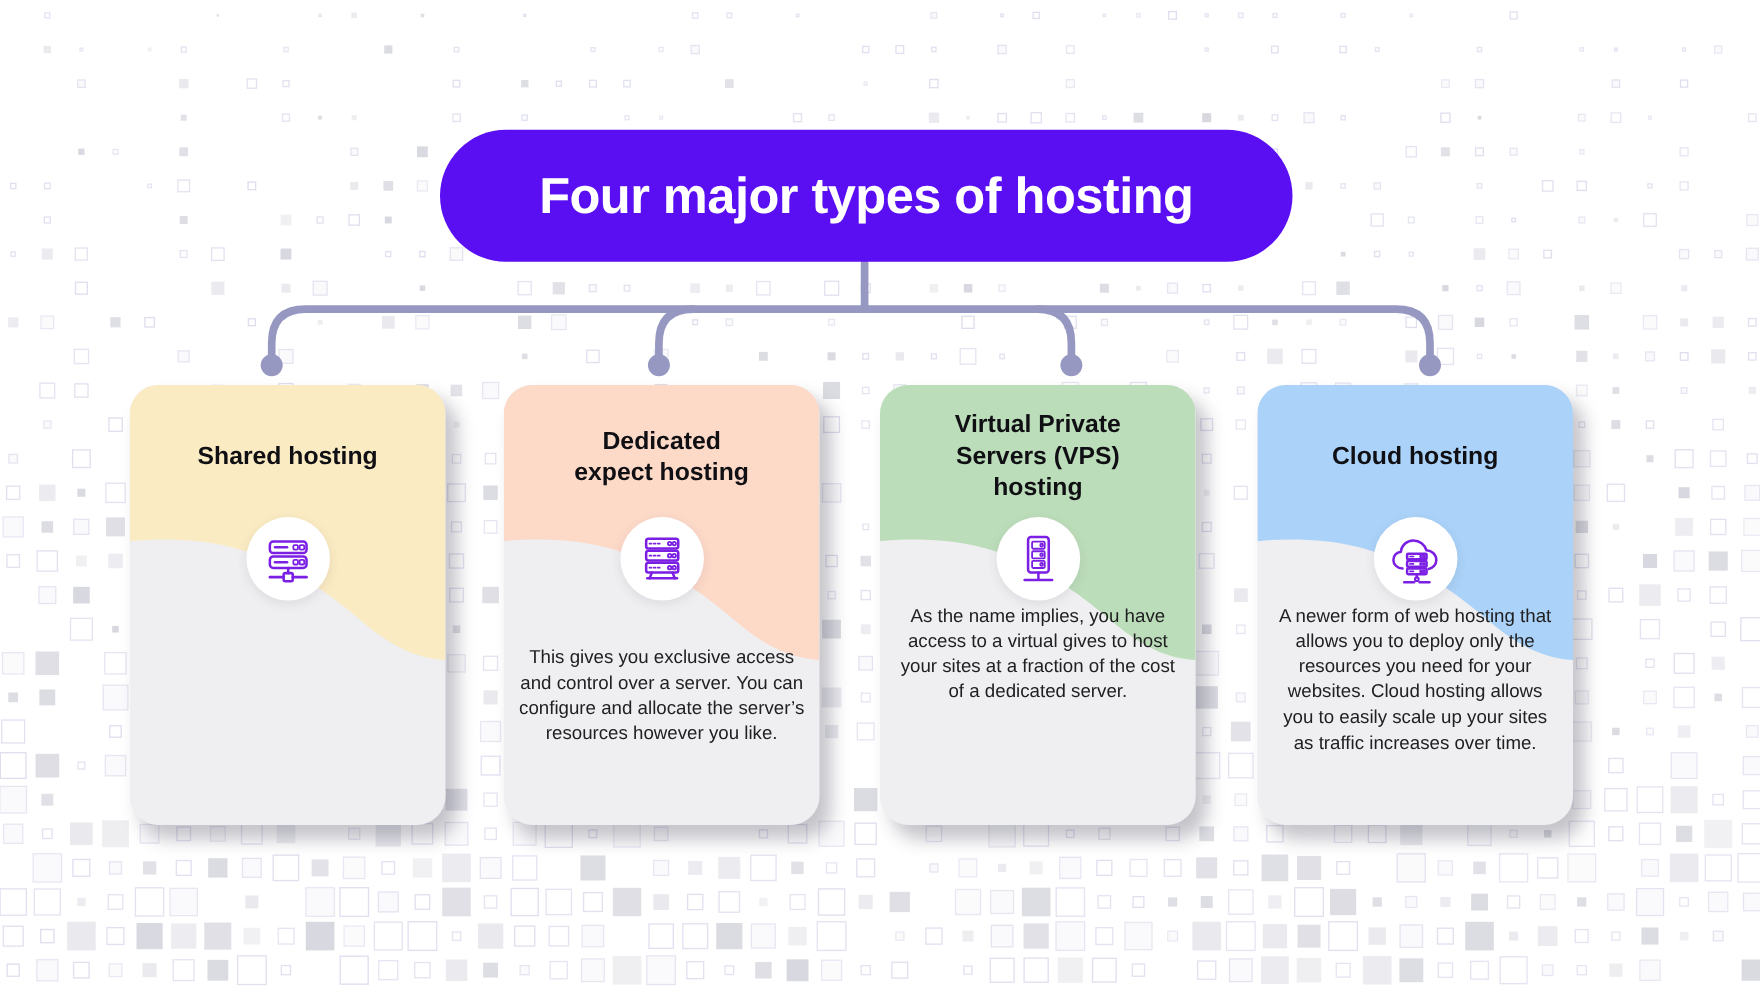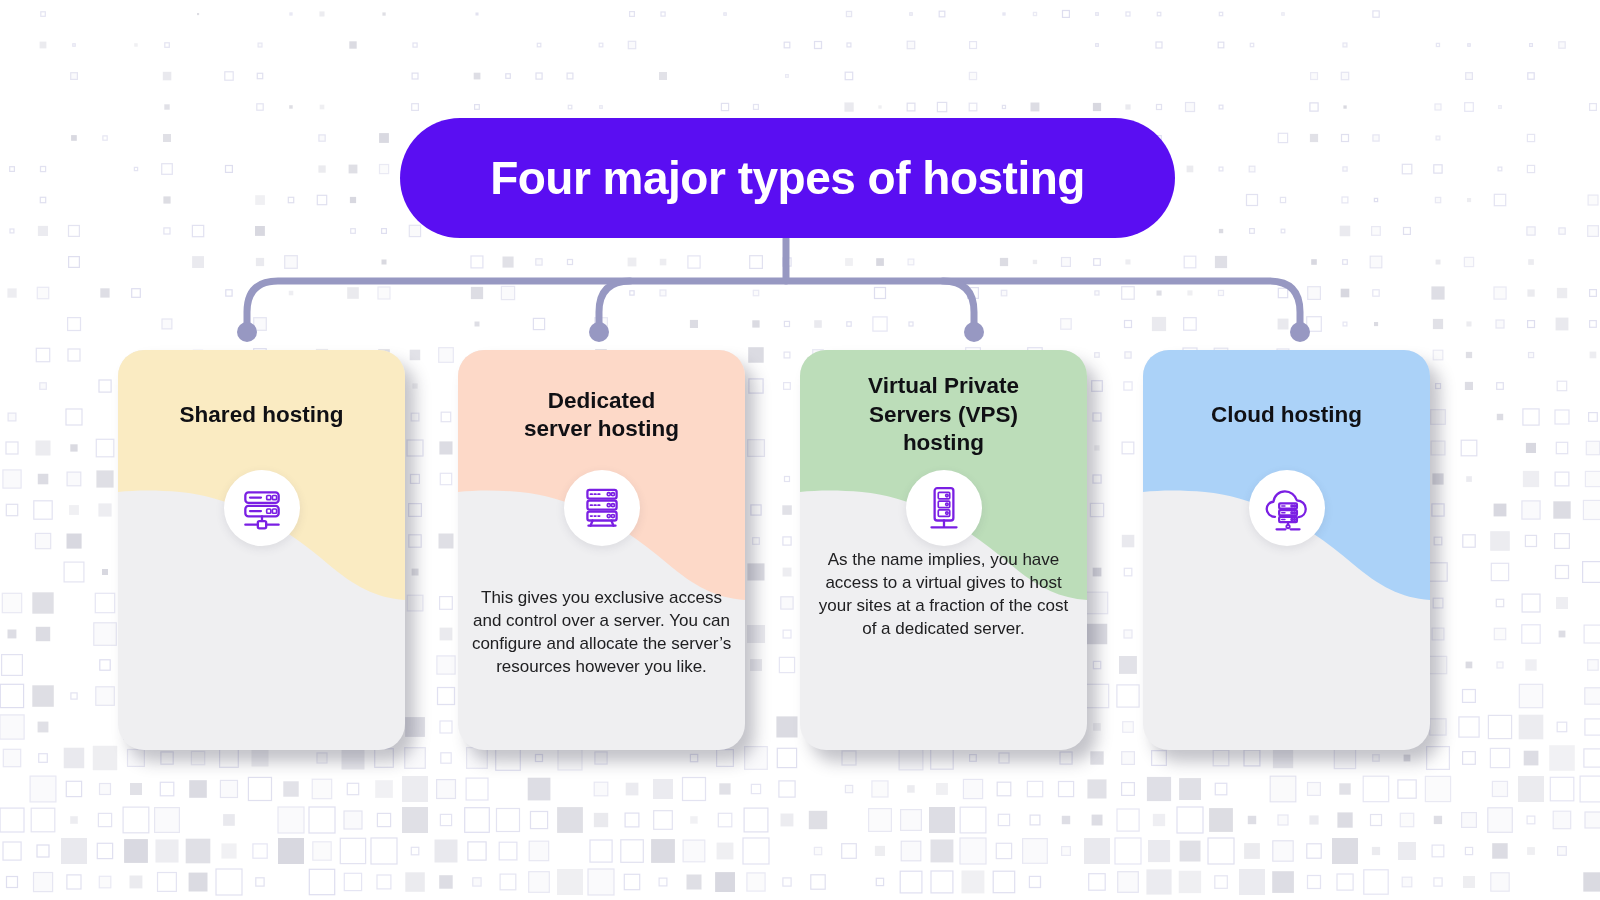--- a/index.html
+++ b/index.html
@@ -1114,21 +1114,21 @@
         <line x1="28" y1="40" x2="40" y2="40"></line>
       </svg>
     </div>
   </section>
 
   <section class="card" style="left: 458px; background: rgb(239, 239, 241);">
     <svg class="card-wave" viewBox="0 0 287 260" preserveAspectRatio="none">
       <path class="wave-path" d="M0,0 H287 V250 C258,248 236,236 210,214 C168,178 120,148 62,142 C40,140 18,140 0,142 Z" fill="#FDD9C8"></path>
     </svg>
     <h2 class="card-title" style="color: rgb(16, 16, 20);">Dedicated
-server hosting</h2>
+expect hosting</h2>
     <div class="icon-circle" style="color: rgb(122, 31, 227);">
       <svg viewBox="0 0 48 48" fill="none" stroke="currentColor" stroke-width="2.2" stroke-linecap="round" stroke-linejoin="round">
         <rect x="10" y="6.5" width="28" height="8.5" rx="2"></rect>
         <rect x="10" y="17" width="28" height="8.5" rx="2"></rect>
         <rect x="10" y="27.5" width="28" height="8.5" rx="2"></rect>
         <g stroke-width="1.6">
           <line x1="13" y1="10.75" x2="14.6" y2="10.75"></line>
             <line x1="16.6" y1="10.75" x2="18.2" y2="10.75"></line>
             <line x1="20.2" y1="10.75" x2="21.8" y2="10.75"></line>
           <circle cx="30.5" cy="10.75" r="1.5"></circle>
@@ -1200,15 +1200,16 @@
               <circle cx="28.7" cy="35" r="0.9"></circle>
               <circle cx="31.2" cy="35" r="0.9"></circle>
           </g>
         </g>
         <line x1="25" y1="37.5" x2="25" y2="40"></line>
         <circle cx="25" cy="41.8" r="1.6" stroke-width="1.8"></circle>
         <line x1="14" y1="44.5" x2="22.5" y2="44.5"></line>
         <line x1="27.5" y1="44.5" x2="36" y2="44.5"></line>
       </svg>
     </div>
+    <p class="card-desc" style="color: rgb(32, 32, 34);">A newer form of web hosting that allows you to deploy only the resources you need for your websites. Cloud hosting allows you to easily scale up your sites as traffic increases over time.</p>
   </section>
 
 </div>
 
 </body></html>

